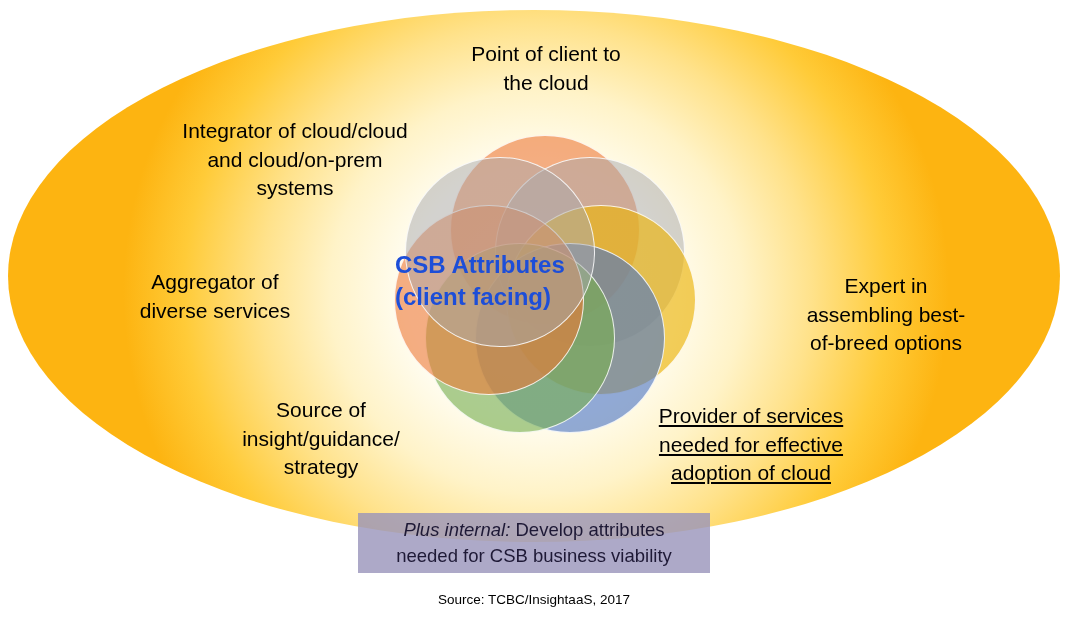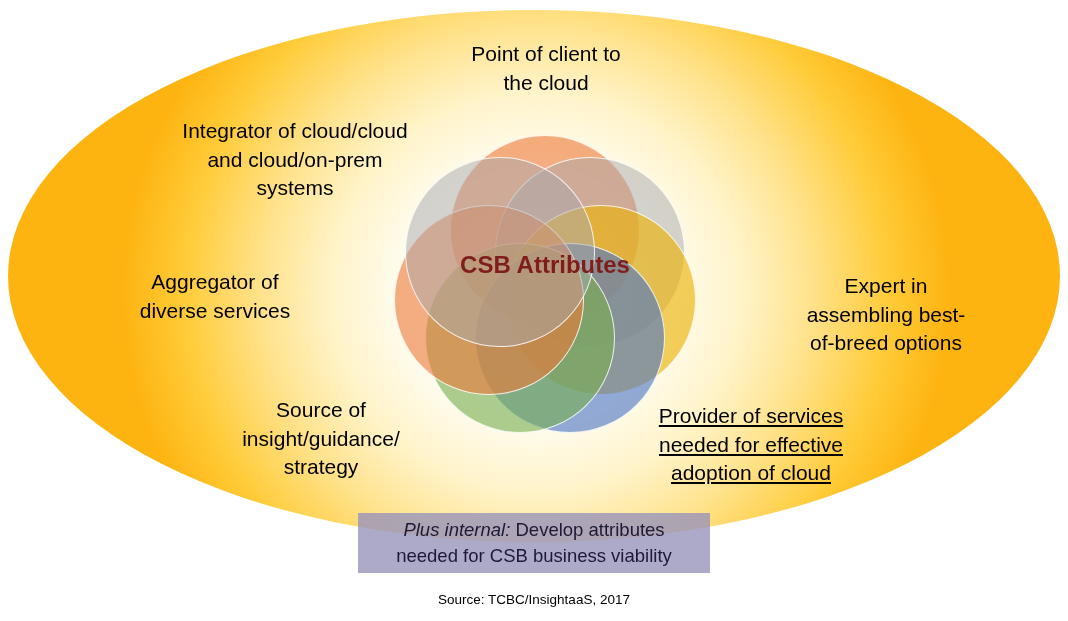--- a/index.html
+++ b/index.html
@@ -41,25 +41,25 @@
     position:absolute;
     text-align:center;
     white-space:pre-line;
     font-size:21px;
     line-height:1.36;
     color:#000;
   }
   .center-title{
     position:absolute;
     left:395px;top:249px;width:300px;
-    text-align:center;
+    text-align:left;
     font-weight:bold;
     font-size:24px;
     line-height:1.32;
-    color:#7f1d1d;
+    color:#1d4ed8;
     z-index:20;
   }
   .lbl-point-of-entry{left:396px;top:40px;width:300px;}
   .lbl-integrator{left:145px;top:117px;width:300px;text-align:center;}
   .lbl-procurement{left:712px;top:122px;width:220px;}
   .lbl-aggregator{left:65px;top:268px;width:300px;}
   .lbl-expert{left:736px;top:272px;width:300px;}
   .lbl-insight{left:171px;top:396px;width:300px;}
   .lbl-provider{left:601px;top:402px;width:300px;text-decoration:underline;}
   .internal-box{
@@ -97,20 +97,21 @@
   <div class="petal p0" style="background: rgba(236, 120, 55, 0.6);"></div>
   <div class="petal p1" style="background: rgba(168, 168, 172, 0.5);"></div>
   <div class="petal p2" style="background: rgba(235, 180, 10, 0.65);"></div>
   <div class="petal p3" style="background: rgba(78, 118, 195, 0.62);"></div>
   <div class="petal p4" style="background: rgba(120, 175, 80, 0.62);"></div>
   <div class="petal p5" style="background: rgba(236, 120, 55, 0.6);"></div>
   <div class="petal p6" style="background: rgba(168, 168, 172, 0.5);"></div>
 
   <div class="center-title">
     <div>CSB Attributes</div>
+    <div>(client facing)</div>
   </div>
 
   <div class="label lbl-point-of-entry">Point of client to
 the cloud</div>
   <div class="label lbl-integrator">Integrator of cloud/cloud
 and cloud/on-prem
 systems</div>
   <div class="label lbl-aggregator">Aggregator of
 diverse services</div>
   <div class="label lbl-expert">Expert in

